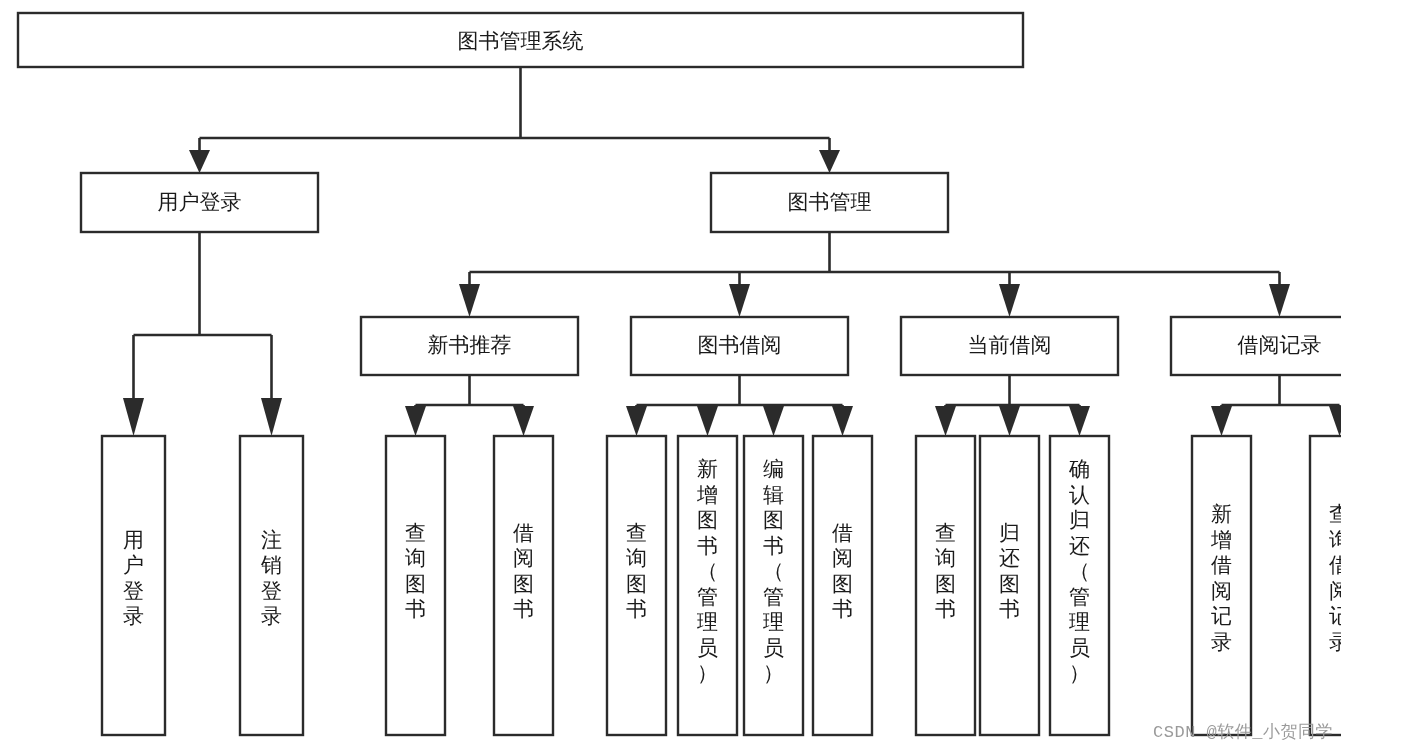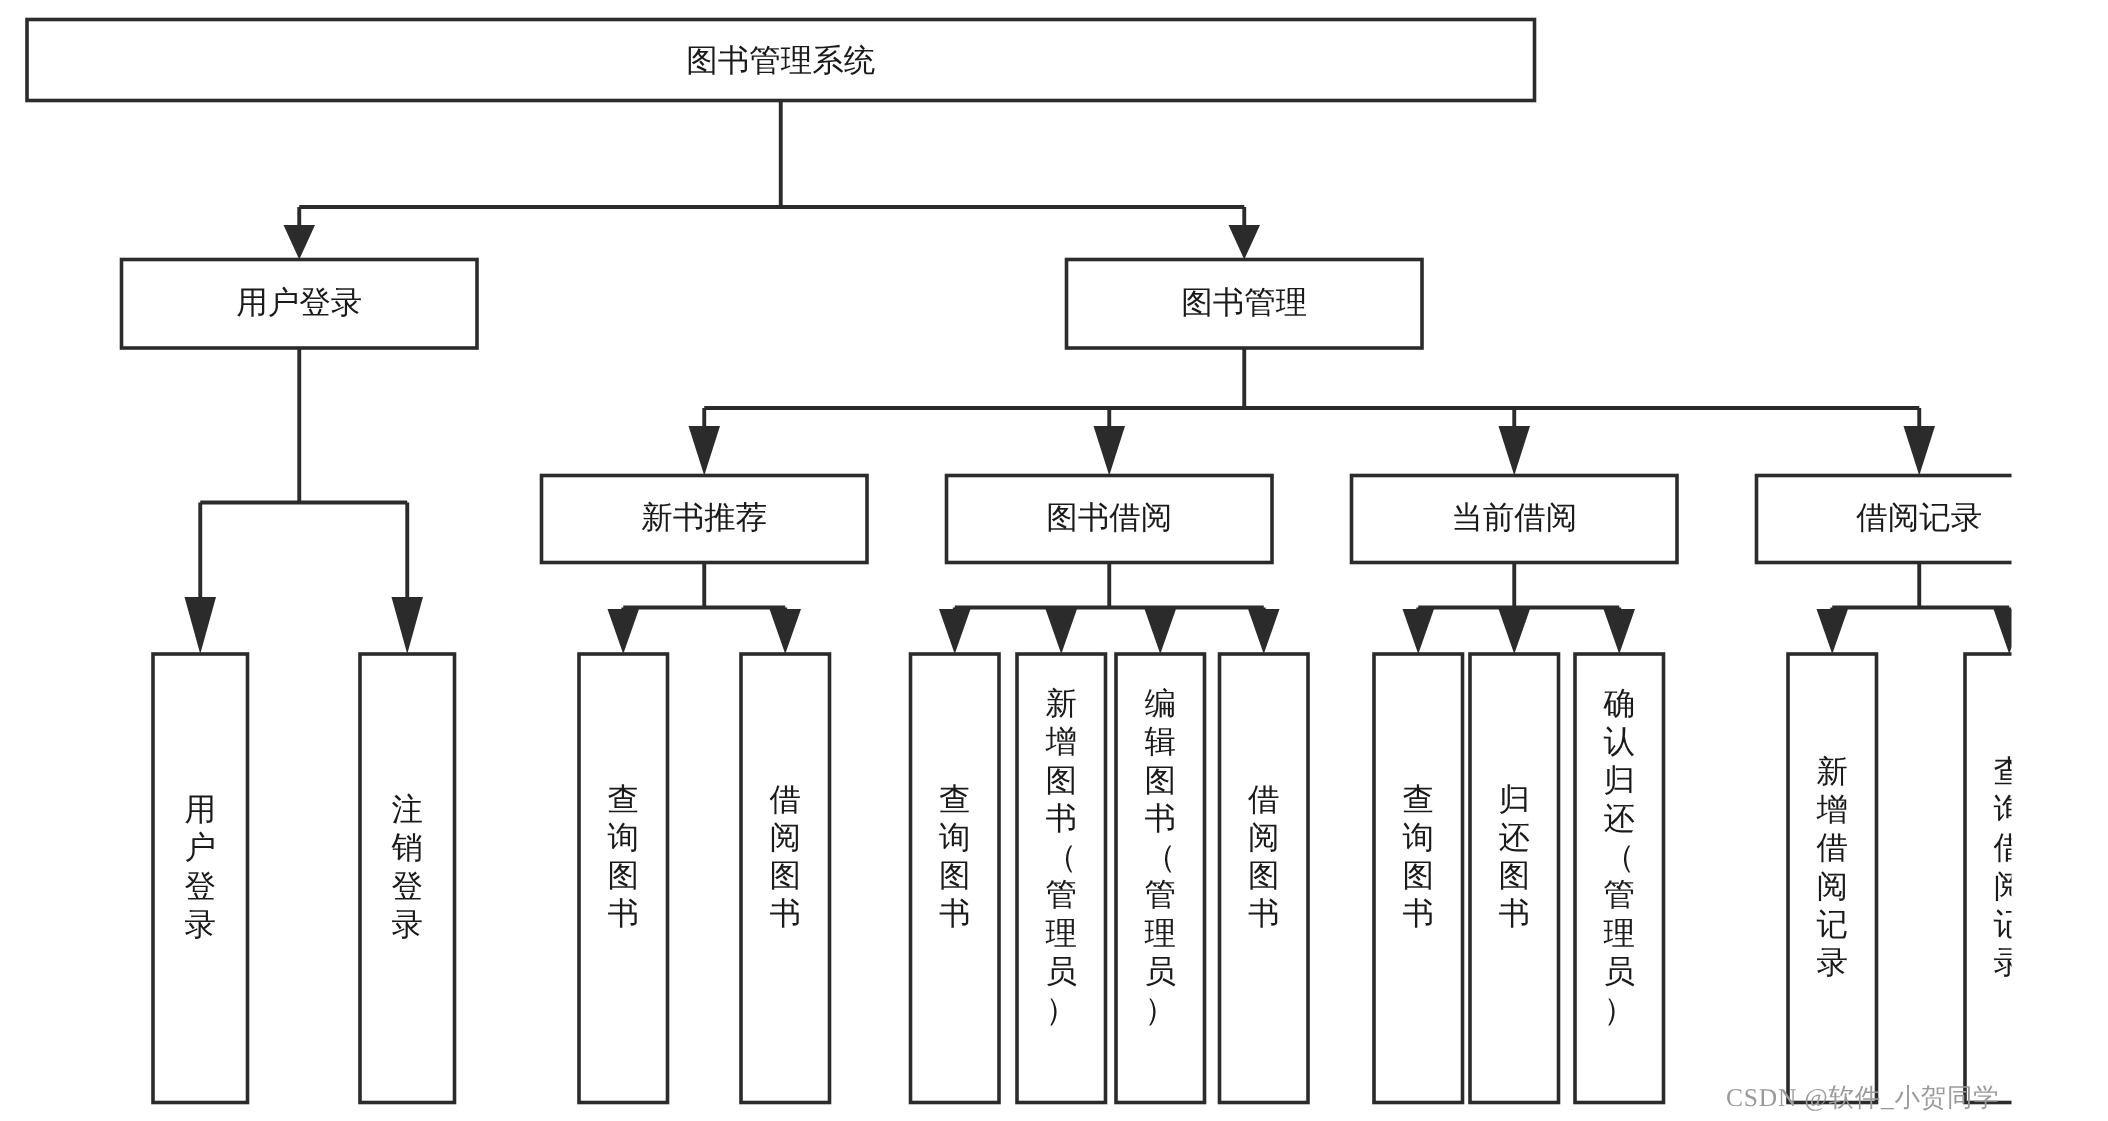--- a/index.html
+++ b/index.html
@@ -51,21 +51,21 @@
   .node-label-vertical {
     fill: #1a1a1a;
     font-family: "DejaVu Sans", "Liberation Sans", sans-serif;
     font-size: 21px;
     text-anchor: middle;
   }
   .watermark {
     position: absolute;
     right: 8px;
     bottom: 4px;
-    font-family: Liberation Serif, serif;
+    font-family: Liberation Mono, monospace;
     font-size: 17px;
     color: #9a9a9a;
     letter-spacing: 0.5px;
     white-space: nowrap;
     pointer-events: none;
   }
 </style>
 </head>
 <body>
 

